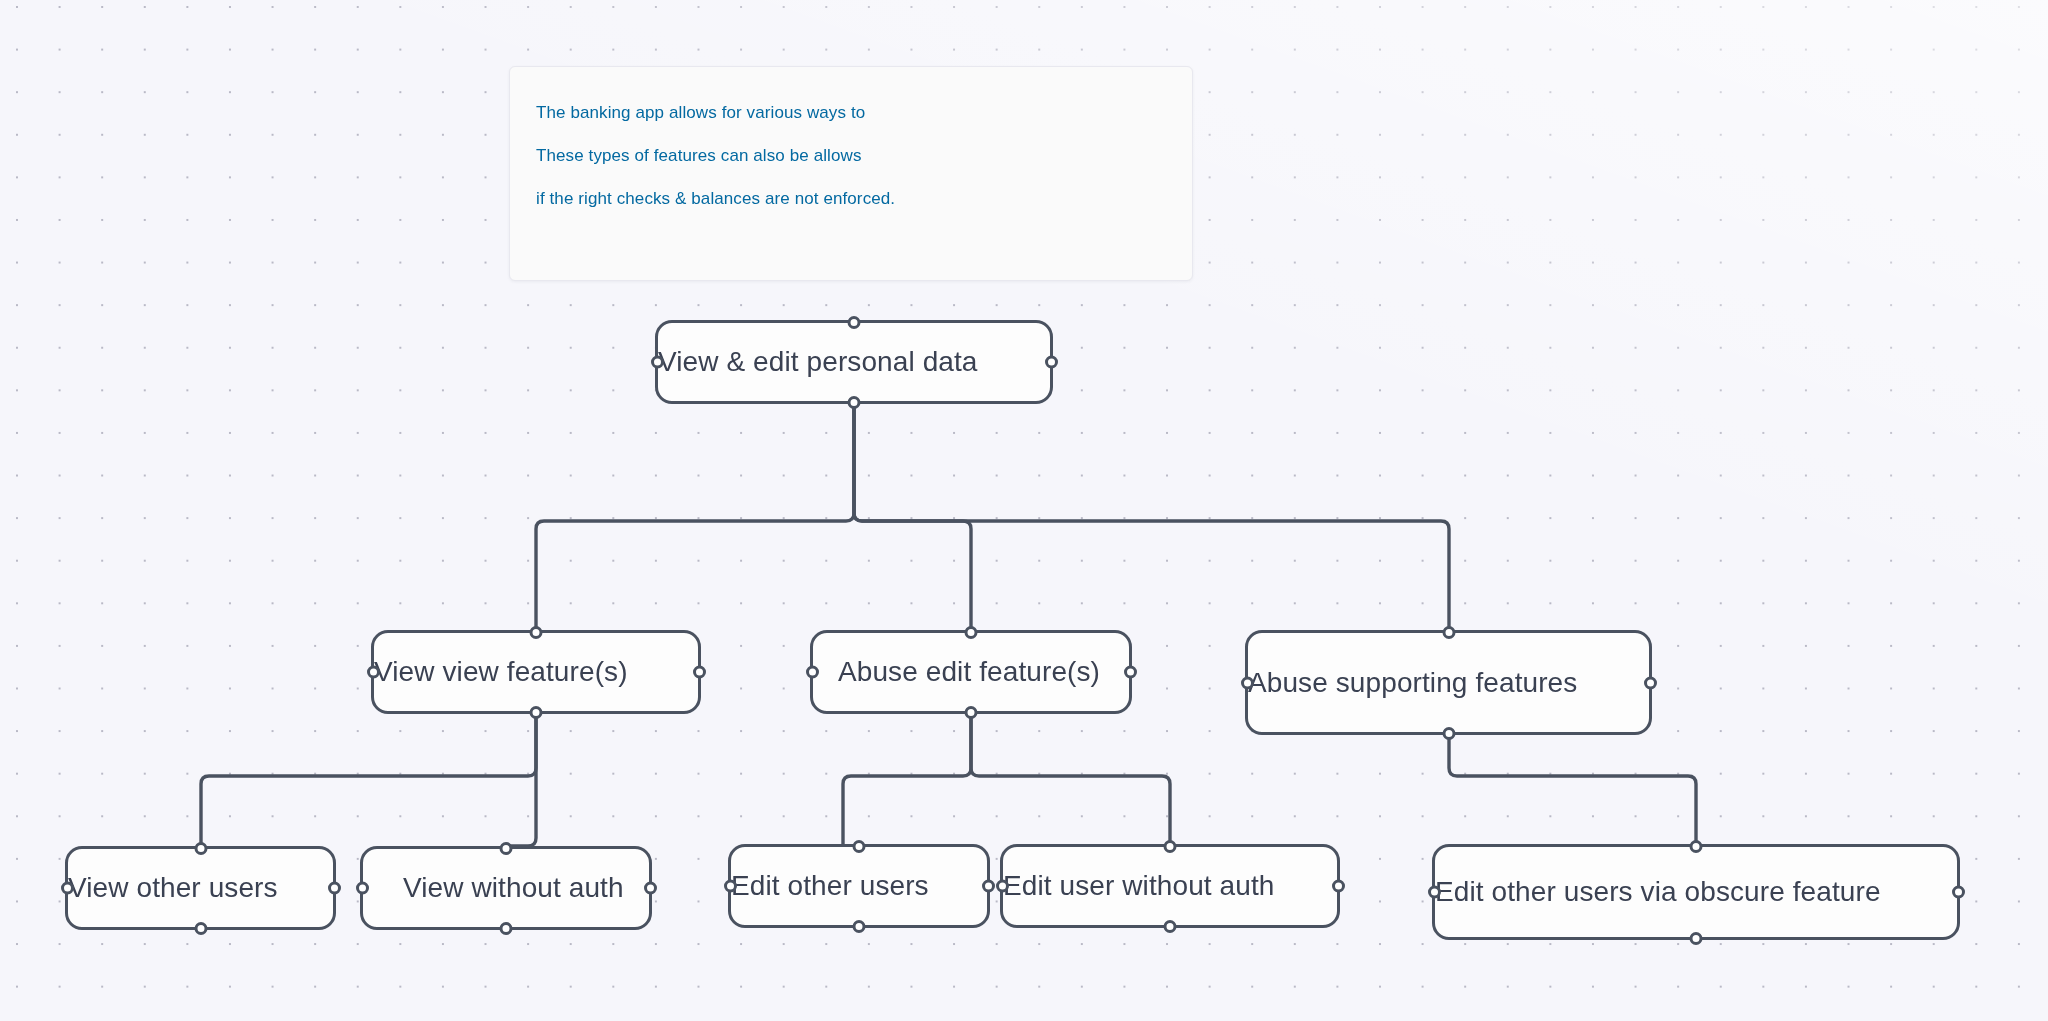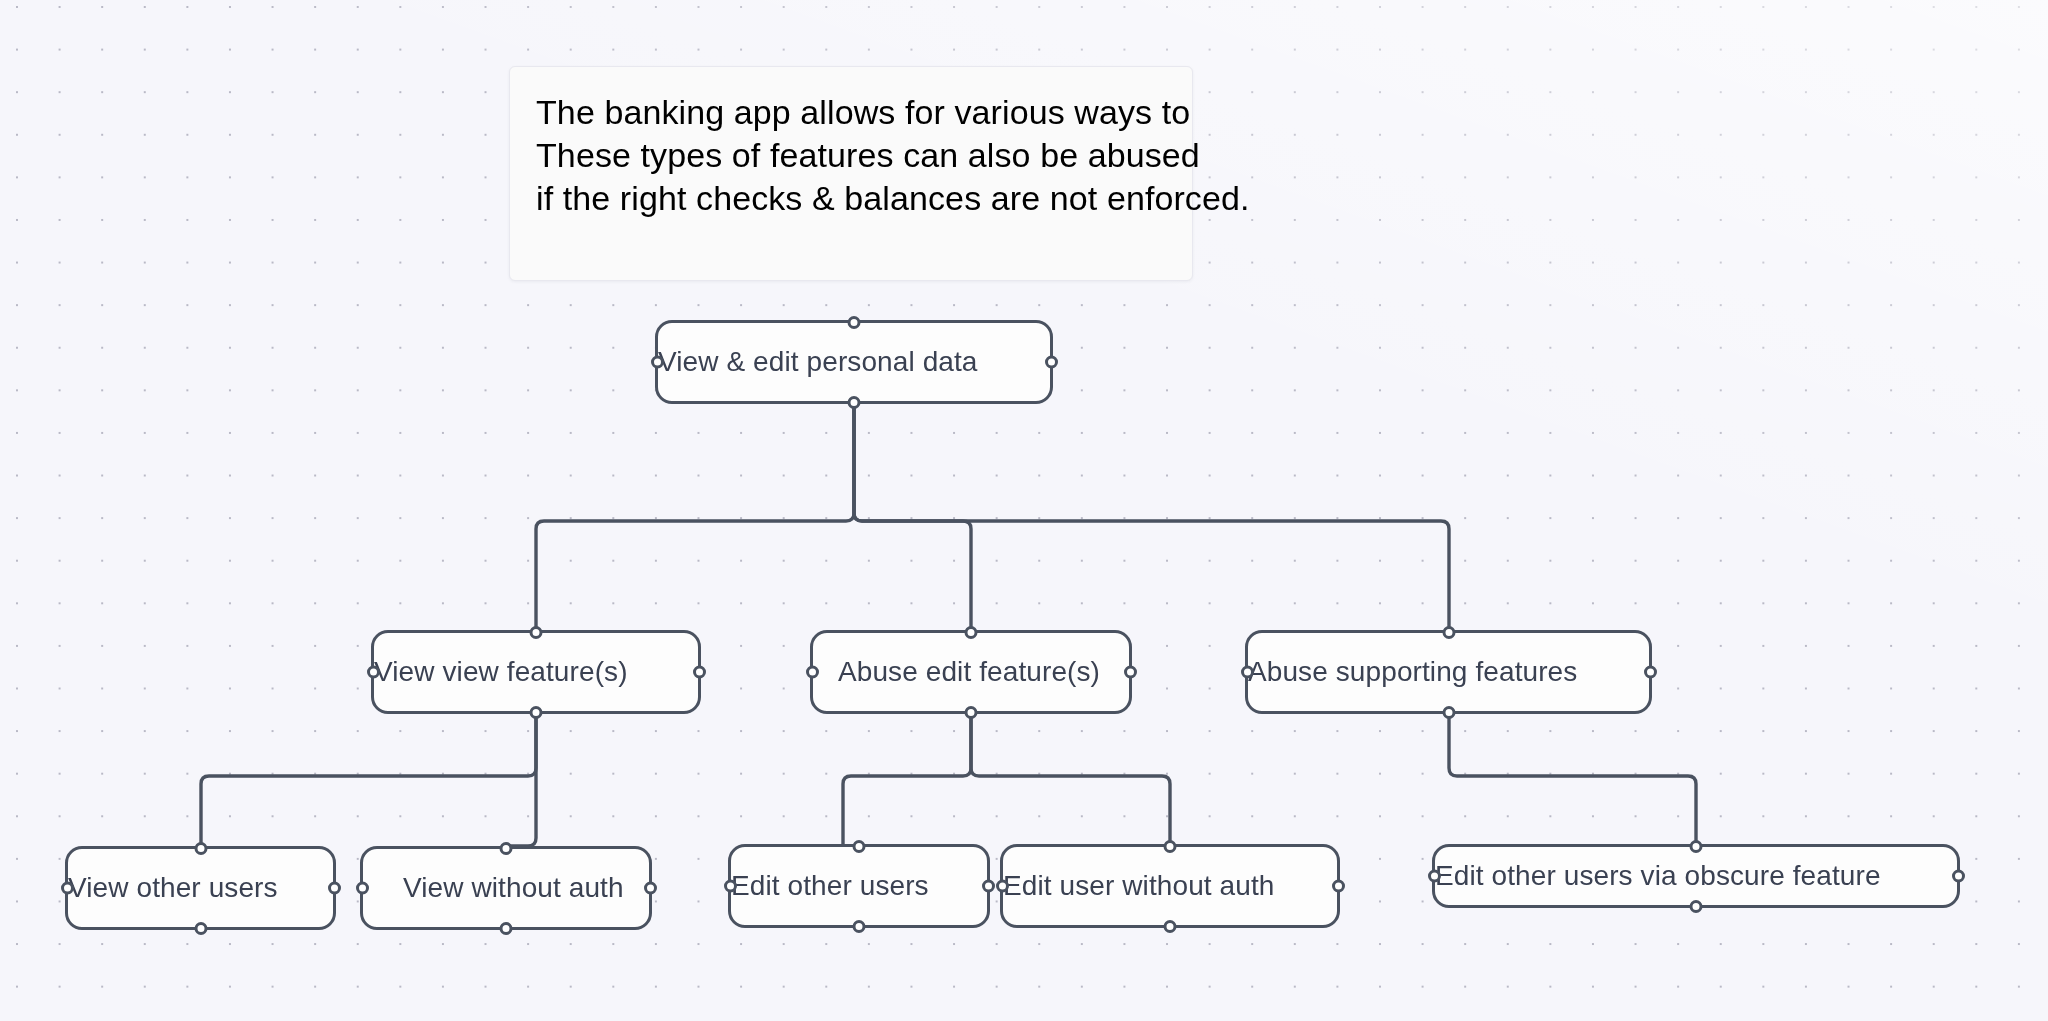--- a/index.html
+++ b/index.html
@@ -55,22 +55,22 @@
   .note {
     position: absolute;
     box-sizing: border-box;
     background: #fafafa;
     border: 1px solid #e8e8ef;
     border-radius: 6px;
     box-shadow: 0 1px 3px rgba(40, 44, 60, 0.06);
     padding: 24px 26px 22px 26px;
   }
   .note-line {
-    color: #000000;
-    font-size: 34px;
+    color: #0369a1;
+    font-size: 17px;
     line-height: 43px;
     white-space: nowrap;
     letter-spacing: 0.1px;
   }
 
   
   .node {
     position: absolute;
     box-sizing: border-box;
     background: #fdfdfd;
@@ -116,21 +116,21 @@
       <path d="M 854 404 L 854 513 Q 854 521 862 521 L 1441 521 Q 1449 521 1449 529 L 1449 630" class="edge-path"></path>
       <path d="M 536 714 L 536 768 Q 536 776 528 776 L 209 776 Q 201 776 201 784 L 201 846" class="edge-path"></path>
       <path d="M 536 714 L 536 838 Q 536 846 528 846 L 506 846" class="edge-path"></path>
       <path d="M 971 714 L 971 768 Q 971 776 963 776 L 851 776 Q 843 776 843 784 L 843 844" class="edge-path"></path>
       <path d="M 971 714 L 971 768 Q 971 776 979 776 L 1162 776 Q 1170 776 1170 784 L 1170 844" class="edge-path"></path>
       <path d="M 1449 714 L 1449 768 Q 1449 776 1457 776 L 1688 776 Q 1696 776 1696 784 L 1696 844" class="edge-path"></path>
     </svg>
 
   <div class="note" id="note-card" style="left:509px; top:66px; width:684px; height:215px;">
     <div class="note-line">The banking app allows for various ways to</div>
-    <div class="note-line">These types of features can also be abused</div>
+    <div class="note-line">These types of features can also be allows</div>
     <div class="note-line">if the right checks &amp; balances are not enforced.</div>
   </div>
 
   <div id="nodes-layer">
       <div class="node" style="left: 655px; top: 320px; width: 398px; height: 84px;">
         <span class="node-label">View &amp; edit personal data</span>
         <span class="handle top"></span>
         <span class="handle bottom"></span>
         <span class="handle left"></span>
         <span class="handle right"></span>
@@ -142,21 +142,21 @@
         <span class="handle left"></span>
         <span class="handle right"></span>
       </div>
       <div class="node" style="left: 810px; top: 630px; width: 322px; height: 84px; padding-left: 25px;">
         <span class="node-label">Abuse edit feature(s)</span>
         <span class="handle top"></span>
         <span class="handle bottom"></span>
         <span class="handle left"></span>
         <span class="handle right"></span>
       </div>
-      <div class="node" style="left: 1245px; top: 630px; width: 407px; height: 84px;">
+      <div class="node" style="left: 1245px; top: 630px; width: 407px; height: 105px;">
         <span class="node-label">Abuse supporting features</span>
         <span class="handle top"></span>
         <span class="handle bottom"></span>
         <span class="handle left"></span>
         <span class="handle right"></span>
       </div>
       <div class="node" style="left: 65px; top: 846px; width: 271px; height: 84px;">
         <span class="node-label">View other users</span>
         <span class="handle top"></span>
         <span class="handle bottom"></span>
@@ -177,21 +177,21 @@
         <span class="handle left"></span>
         <span class="handle right"></span>
       </div>
       <div class="node" style="left: 1000px; top: 844px; width: 340px; height: 84px;">
         <span class="node-label">Edit user without auth</span>
         <span class="handle top"></span>
         <span class="handle bottom"></span>
         <span class="handle left"></span>
         <span class="handle right"></span>
       </div>
-      <div class="node" style="left: 1432px; top: 844px; width: 528px; height: 64px;">
+      <div class="node" style="left: 1432px; top: 844px; width: 528px; height: 96px;">
         <span class="node-label">Edit other users via obscure feature</span>
         <span class="handle top"></span>
         <span class="handle bottom"></span>
         <span class="handle left"></span>
         <span class="handle right"></span>
       </div>
     </div>
 
 </div>
 

